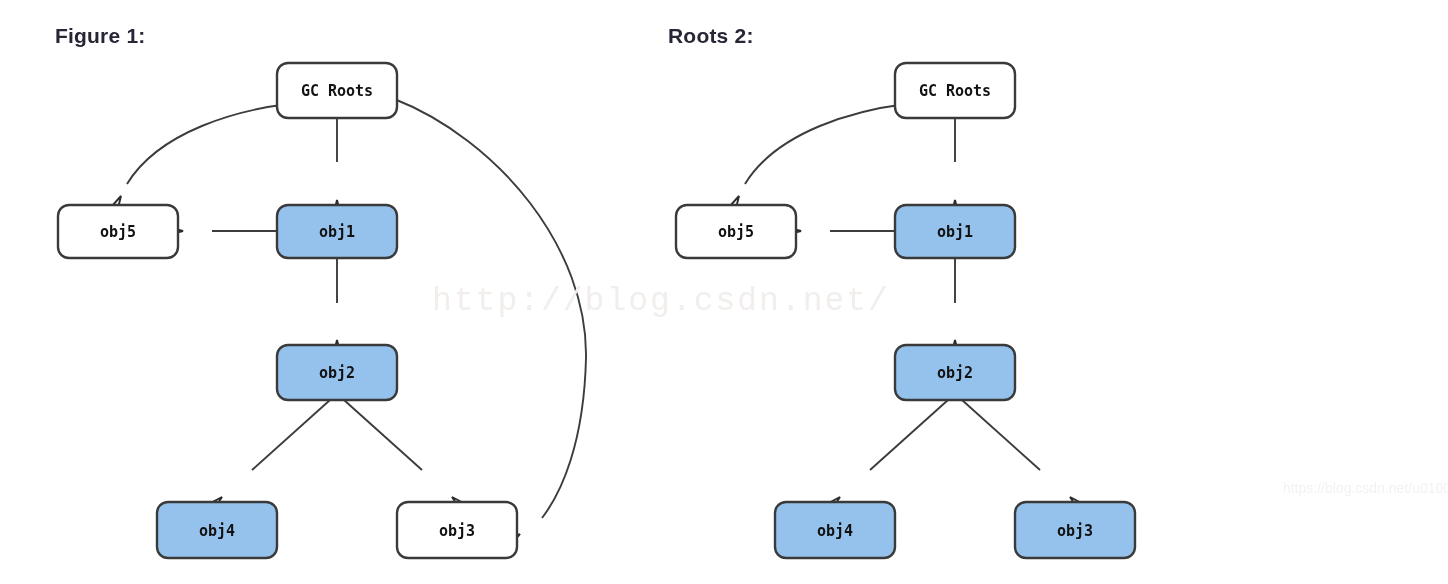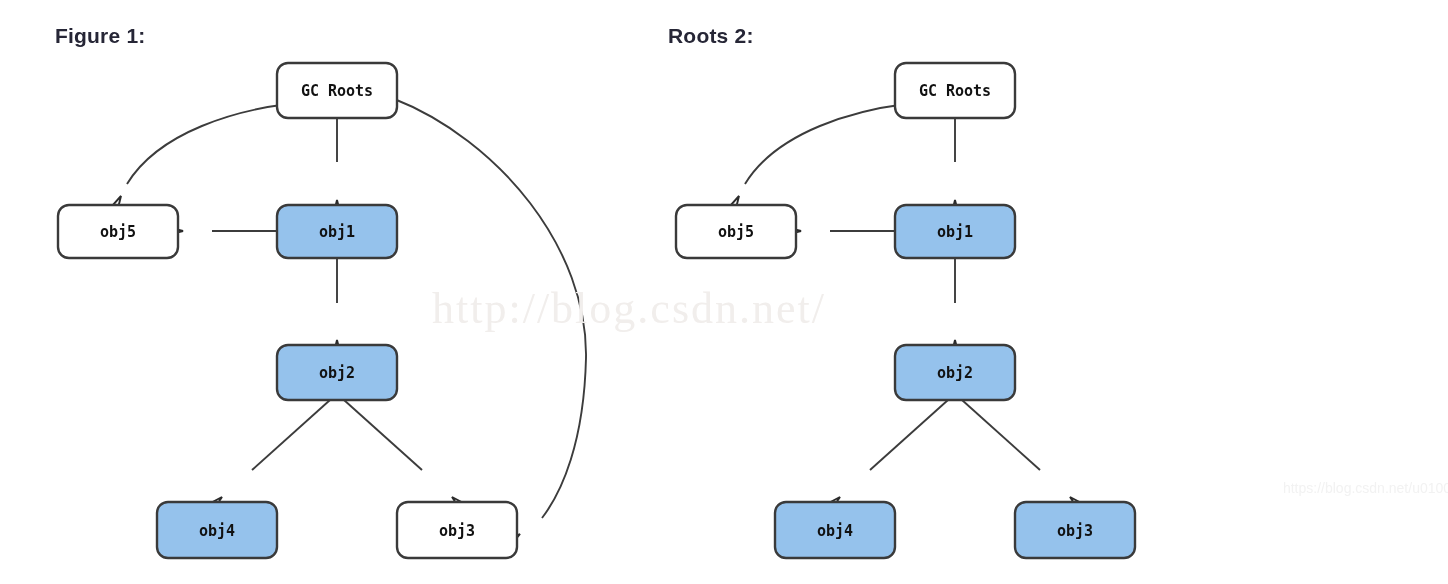--- a/index.html
+++ b/index.html
@@ -31,22 +31,22 @@
     color: #262636;
     white-space: nowrap;
   }
   #fig1-title { left: 55px; top: 24px; }
   #fig2-title { left: 668px; top: 24px; }
 
   .wm-center {
     position: absolute;
     left: 432px;
     top: 283px;
-    font-family: Liberation Serif, serif;
-    font-size: 44px;
+    font-family: Liberation Mono, monospace;
+    font-size: 33px;
     letter-spacing: 2px;
     color: #f1eeec;
     white-space: nowrap;
     user-select: none;
   }
   .wm-corner {
     position: absolute;
     right: 6px;
     bottom: 4px;
     font-family: "Liberation Sans", sans-serif;

